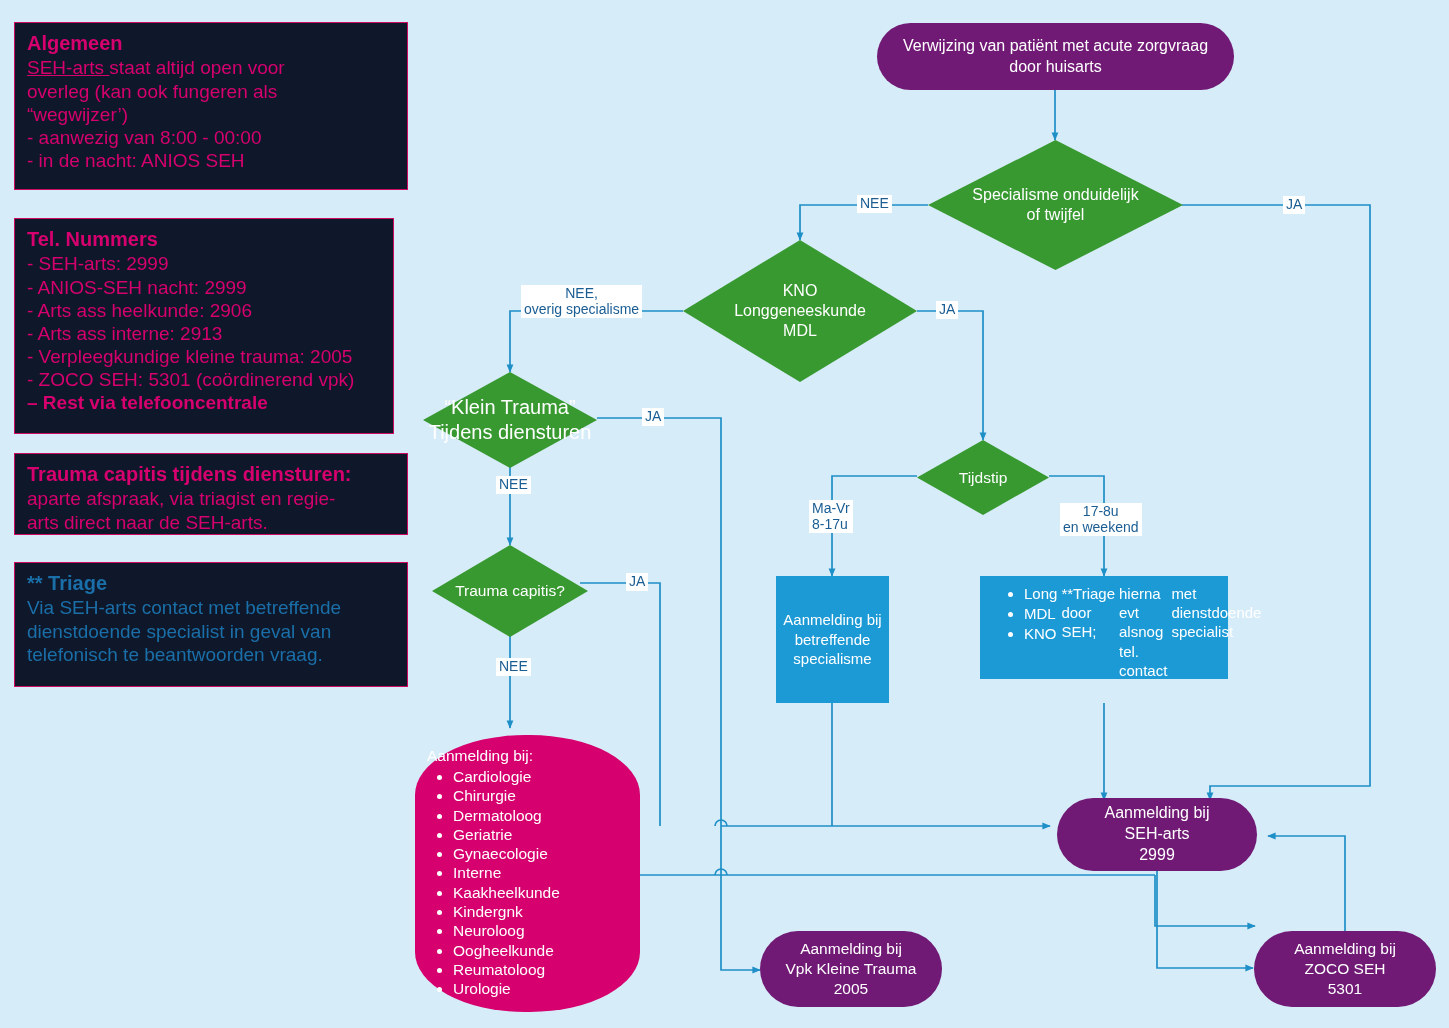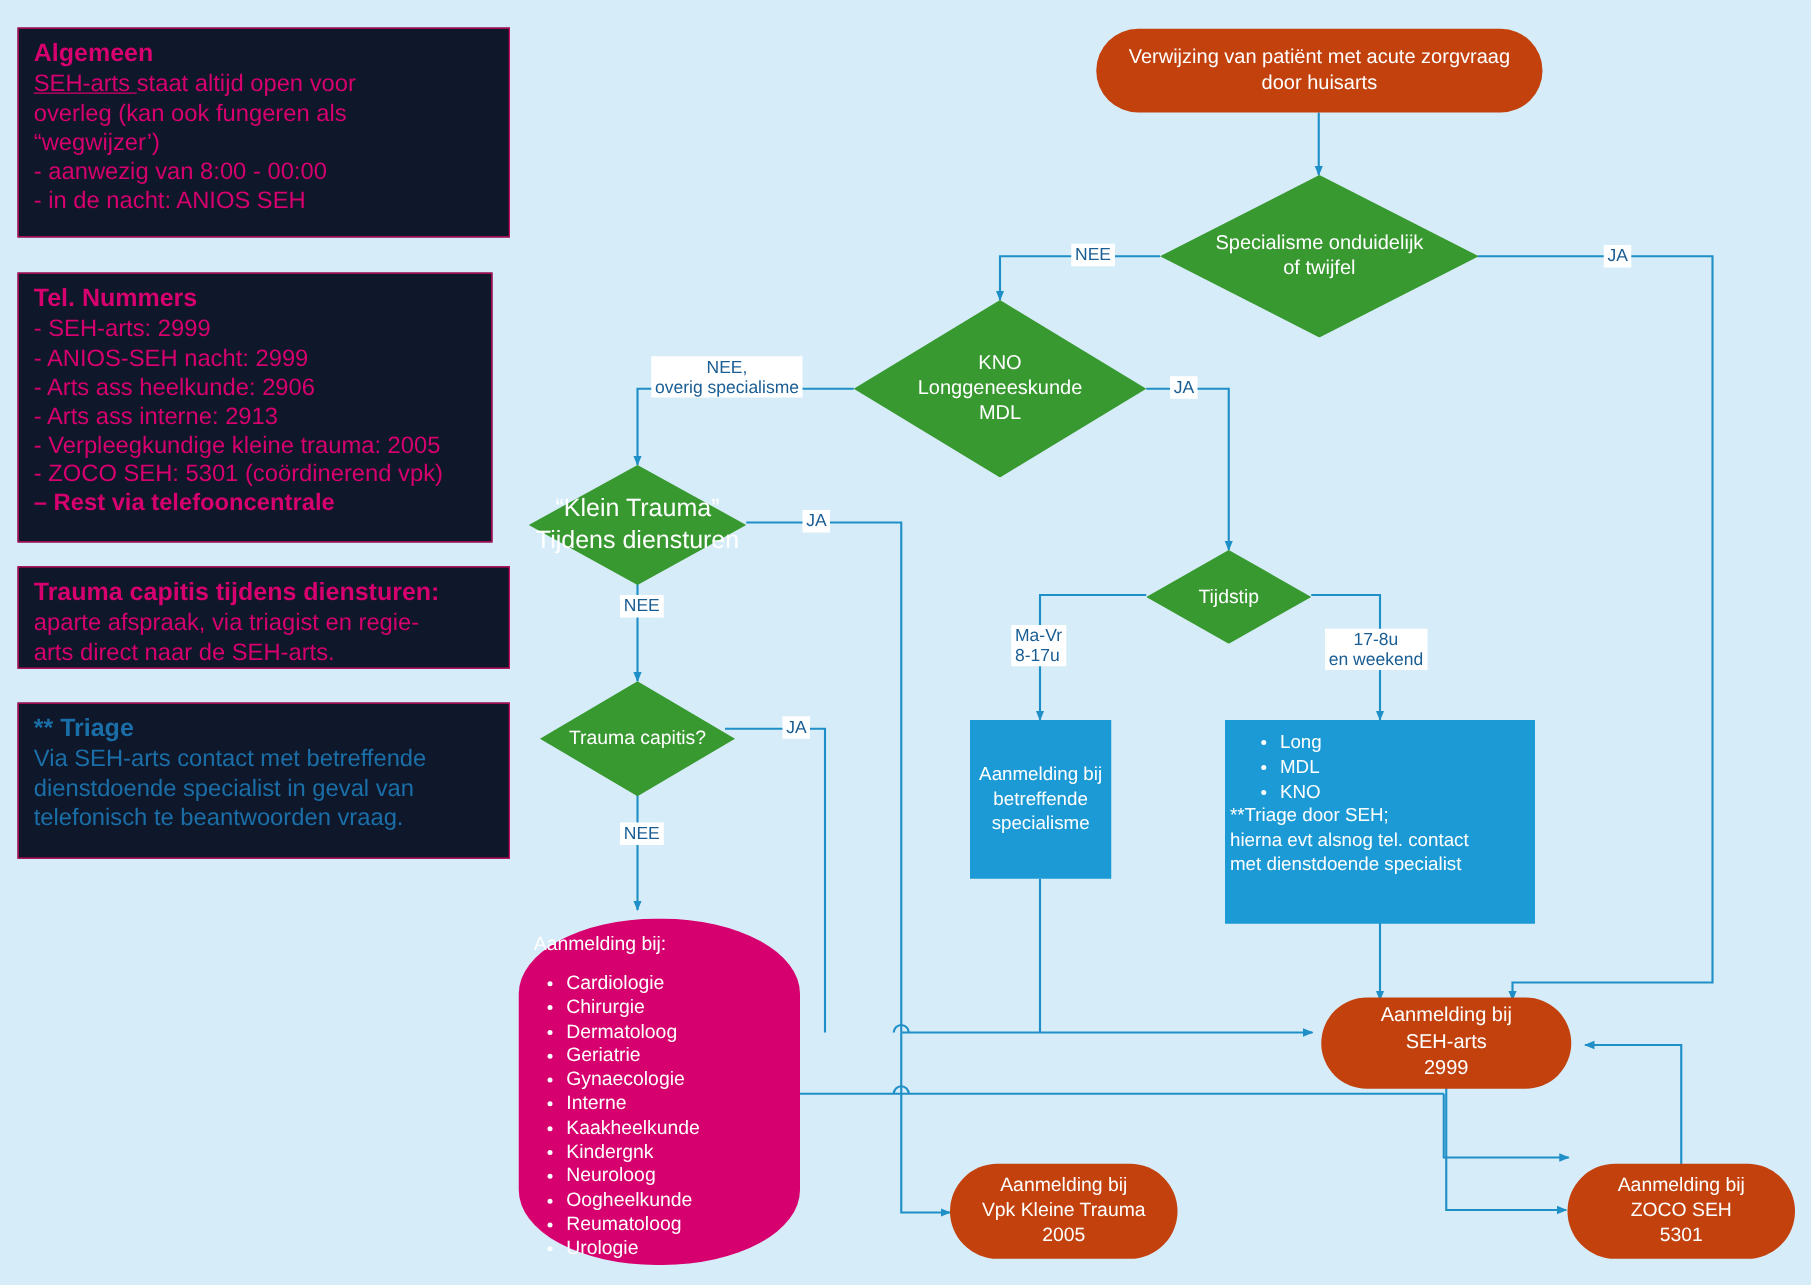--- a/index.html
+++ b/index.html
@@ -23,35 +23,35 @@
   }
   .infobox .t{font-size:19px;color:#d6006e;display:block;}
   .infobox .h{font-weight:bold;font-size:20px;color:#d6006e;display:block;margin-bottom:1px;}
   .infobox .u{text-decoration:underline;}
   .infobox.blue .t{color:#1a6fa8;}
   .infobox.blue .h{color:#1a6fa8;}
   .infobox .bold{font-weight:bold;}
 
   
   .node{position:absolute;box-sizing:border-box;display:flex;align-items:center;justify-content:center;text-align:center;color:#ffffff;}
-  .pill{background:#c2410c;border-radius:999px;}
+  .pill{background:#701a75;border-radius:999px;}
   .rect{background:#1c9ad6;}
   .greenwrap{position:absolute;}
   .greenwrap svg{position:absolute;left:0;top:0;}
   .greenwrap .dtext{
     position:absolute;left:0;top:0;width:100%;height:100%;
     display:flex;align-items:center;justify-content:center;text-align:center;
     color:#ffffff;
   }
   .bigpill{
     background:#d6006e;border-radius:110px/60px;
     color:#fff;box-sizing:border-box;
     display:block;text-align:left;
   }
-  .bigpill .hdr{display:block;font-size:15.5px;margin:0 0 12px 2px;}
+  .bigpill .hdr{display:block;font-size:15.5px;margin:0 0 2px 2px;}
   .bigpill ul{margin:0;padding:0 0 0 28px;list-style:disc;}
   .bigpill li{font-size:15.5px;line-height:1.245;}
   .rect ul{margin:0;padding:0 0 0 44px;list-style:disc;text-align:left;}
   .rect li{font-size:15px;line-height:1.32;}
   .rect .sub{display:block;text-align:left;font-size:15px;line-height:1.28;padding-left:4px;}
 
   
   .elabel{
     position:absolute;background:#ffffff;color:#1a5d93;
     font-size:14px;line-height:1.12;padding:1px 3px;
@@ -187,21 +187,21 @@
     <svg width="132" height="75" viewBox="0 0 132 75">
       <polygon points="66,0 132,37.5 66,75 0,37.5" fill="#37992f"></polygon>
     </svg>
     <div class="dtext" style="font-size:15.5px;">Tijdstip</div>
   </div>
 
   <div class="node rect" style="left:776px;top:576px;width:113px;height:127px;font-size:15px;line-height:1.32;white-space:pre-line;">Aanmelding bij
 betreffende
 specialisme</div>
 
-  <div class="node rect" style="left:980px;top:576px;width:248px;height:163px;align-items:flex-start;justify-content:flex-start;flex-direction:column;padding:8px 6px 6px 0;">
+  <div class="node rect" style="left:980px;top:576px;width:248px;height:103px;align-items:flex-start;justify-content:flex-start;flex-direction:row;padding:8px 6px 6px 0;">
     <ul>
       <li>Long</li>
       <li>MDL</li>
       <li>KNO</li>
     </ul>
     <span class="sub">**Triage door SEH;</span>
     <span class="sub">hierna evt alsnog tel. contact</span>
     <span class="sub">met dienstdoende specialist</span>
   </div>
 

